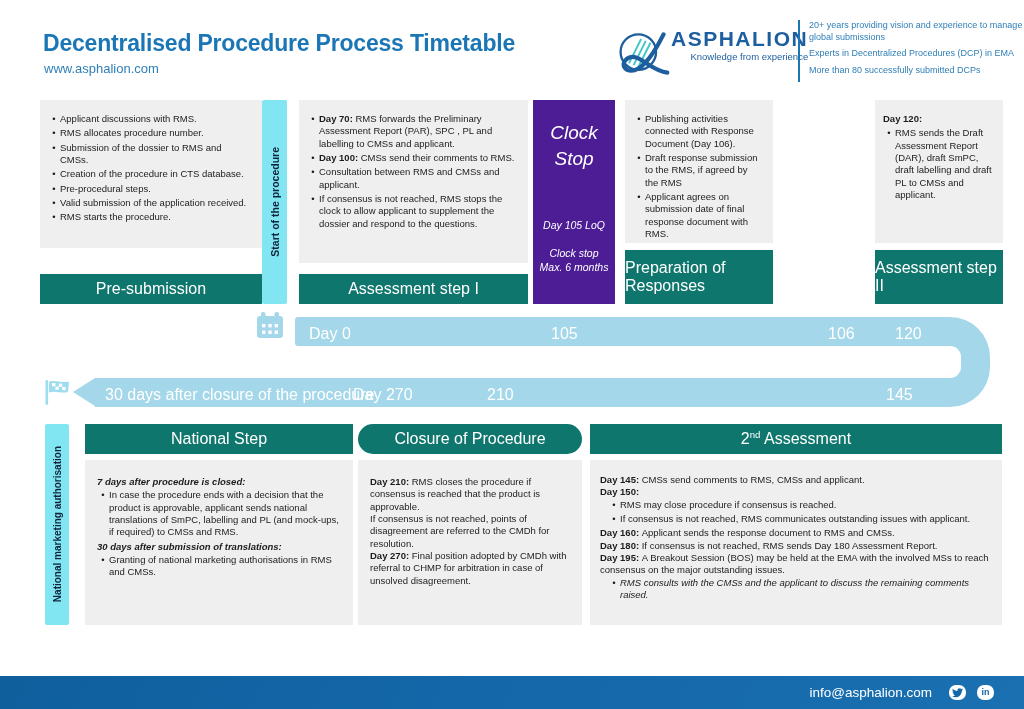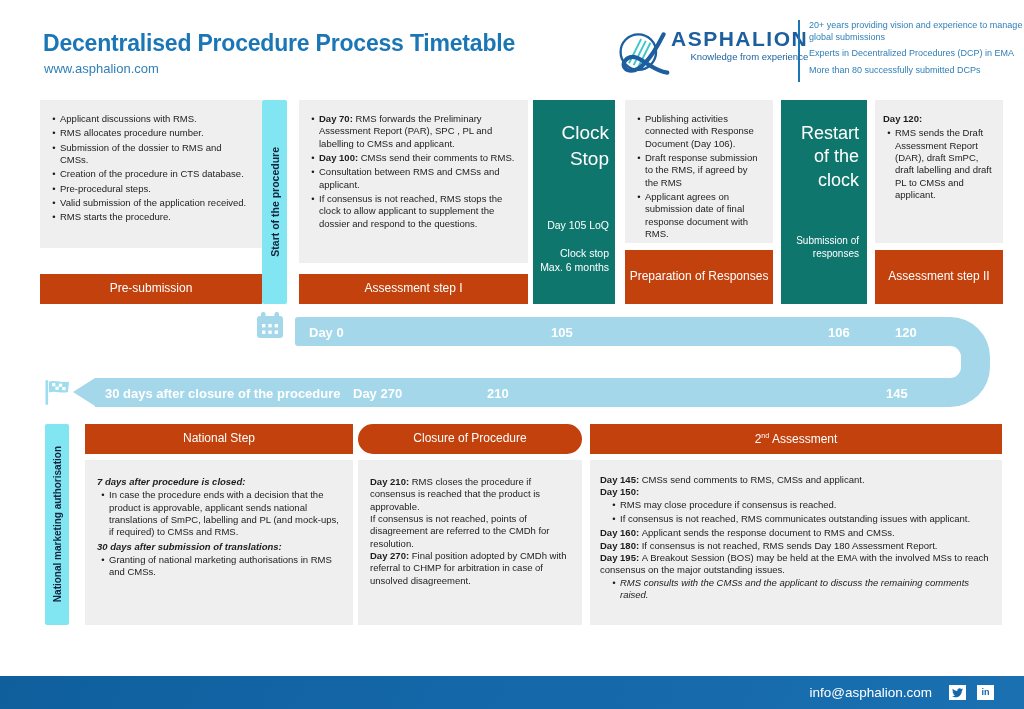--- a/index.html
+++ b/index.html
@@ -12,23 +12,23 @@
   .logo{position:absolute;left:615px;top:28px;display:flex;align-items:flex-start;}
   .logo-txt{display:flex;flex-direction:column;align-items:flex-end;}
   .logo-name{font-size:21px;font-weight:bold;color:#1d5e9e;letter-spacing:1.5px;line-height:1;}
   .logo-tag{font-size:9.5px;color:#1d5e9e;margin-top:2px;}
   .claims{position:absolute;left:798px;top:20px;width:218px;border-left:2px solid #1b76b6;padding-left:9px;}
   .claim{font-size:9px;color:#2f7fb8;line-height:1.3;margin-bottom:5px;}
 
   
   .gray{position:absolute;background:#efeff0;font-size:9.5px;line-height:1.3;color:#1c1c1c;
         padding:13px 10px 8px 8px;box-sizing:border-box;}
-  .hdr{position:absolute;background:#c2410c;color:#fff;display:flex;align-items:center;justify-content:center;
-       text-align:right;font-size:12px;line-height:1.15;box-sizing:border-box;}
-  .dark{position:absolute;background:#0f766e;color:#fff;text-align:right;box-sizing:border-box;}
+  .hdr{position:absolute;background:#0f766e;color:#fff;display:flex;align-items:center;justify-content:center;
+       text-align:left;font-size:16px;line-height:1.15;box-sizing:border-box;}
+  .dark{position:absolute;background:#4c1d95;color:#fff;text-align:center;box-sizing:border-box;font-style:italic;}
   .vbar{position:absolute;background:#82e6f2;display:flex;align-items:center;justify-content:center;border-radius:2px;}
   .vtext{writing-mode:vertical-rl;transform:rotate(180deg);font-weight:bold;font-size:10.5px;color:#10243e;white-space:nowrap;}
 
   .li{display:flex;margin-bottom:2px;}
   .li .dot{flex:0 0 12px;text-align:center;}
   .li .li-text{flex:1;}
   .li.heading .li-text b{font-weight:bold;}
   .li.heading-bi{font-weight:bold;font-style:italic;margin-bottom:1px;}
   .li.bullet-italic{font-style:italic;}
   .li.plain{margin-bottom:0;}
@@ -53,21 +53,21 @@
 
   
   .tl-bar{position:absolute;background:#a4d7e9;height:29px;}
   #tl1{left:295px;top:317px;width:655px;border-radius:3px 0 0 3px;}
   #tl2{left:95px;top:378px;width:855px;}
   #tl2-arrow{position:absolute;left:73px;top:378px;width:0;height:0;
              border-top:14.5px solid transparent;border-bottom:14.5px solid transparent;
              border-right:22px solid #a4d7e9;}
   #tl-curve{position:absolute;left:950px;top:317px;width:40px;height:90px;box-sizing:border-box;
             border:29px solid #a4d7e9;border-left:none;border-radius:0 45px 45px 0;}
-  .tl-label{position:absolute;top:8px;font-size:13px;font-weight:bold;color:#fff;white-space:nowrap;}
+  .tl-label{position:absolute;top:8px;font-size:16px;font-weight:normal;color:#fff;white-space:nowrap;}
   #tl1 .l0{left:14px;} #tl1 .l1{left:256px;} #tl1 .l2{left:533px;} #tl1 .l3{left:600px;}
   #tl2 .l0{left:10px;} #tl2 .l1{left:258px;} #tl2 .l2{left:392px;} #tl2 .l3{left:791px;}
   #cal-icon{position:absolute;left:256px;top:312px;}
   #flag-icon{position:absolute;left:44px;top:379px;}
 
   
   #natbar{left:45px;top:424px;width:24px;height:201px;}
   #natbar .vtext{font-size:10px;}
   #hdr-nat{left:85px;top:424px;width:268px;height:30px;}
   #box-nat{left:85px;top:460px;width:268px;height:165px;padding:16px 12px;}
@@ -76,21 +76,21 @@
   #hdr-2nd{left:590px;top:424px;width:412px;height:30px;}
   #box-2nd{left:590px;top:460px;width:412px;height:165px;padding:14px 10px;}
   #box-2nd .li.bullet,#box-2nd .li.bullet-italic{padding-left:8px;}
   sup{font-size:60%;}
 
   
   #footer{position:absolute;left:0;top:676px;width:1024px;height:33px;
           background:linear-gradient(115deg,#0f5f9d 0%,#1467a8 45%,#1a70b1 100%);
           display:flex;align-items:center;justify-content:flex-end;gap:11px;padding-right:30px;box-sizing:border-box;}
   .footer-email{color:#fff;font-size:13.5px;margin-right:6px;padding-left:36px;}
-  .sicon{width:17px;height:15px;background:#fff;border-radius:0;display:flex;align-items:center;justify-content:center;cursor:pointer;}
+  .sicon{width:17px;height:15px;background:#fff;border-radius:7px;display:flex;align-items:center;justify-content:center;cursor:pointer;}
   .sicon .in{font-size:9px;font-weight:bold;color:#1467a8;line-height:1;}
 </style>
 </head>
 <body>
 
 <div class="page">
 
   <div class="title">Decentralised Procedure Process Timetable</div>
   <div class="website">www.asphalion.com</div>
 
@@ -187,24 +187,20 @@
         <span class="dot">•</span>
         <span class="li-text">Draft response submission to the RMS, if agreed by the RMS</span>
       </div>
       <div class="li bullet">
         <span class="dot">•</span>
         <span class="li-text">Applicant agrees on submission date of final response document with RMS.</span>
       </div>
     </div>
   <div class="hdr" id="hdr-prep">Preparation of Responses</div>
 
-  <div class="dark" id="restart">
-    <div class="rs-title">Restart of the clock</div>
-    <div class="rs-note">Submission of responses</div>
-  </div>
 
   <div class="gray" id="box-a2">
       <div class="li heading">
         <span class="li-text"><b>Day 120:</b></span>
       </div>
       <div class="li bullet">
         <span class="dot">•</span>
         <span class="li-text">RMS sends the Draft Assessment Report (DAR), draft SmPC, draft labelling and draft PL to CMSs and applicant.</span>
       </div>
     </div>

